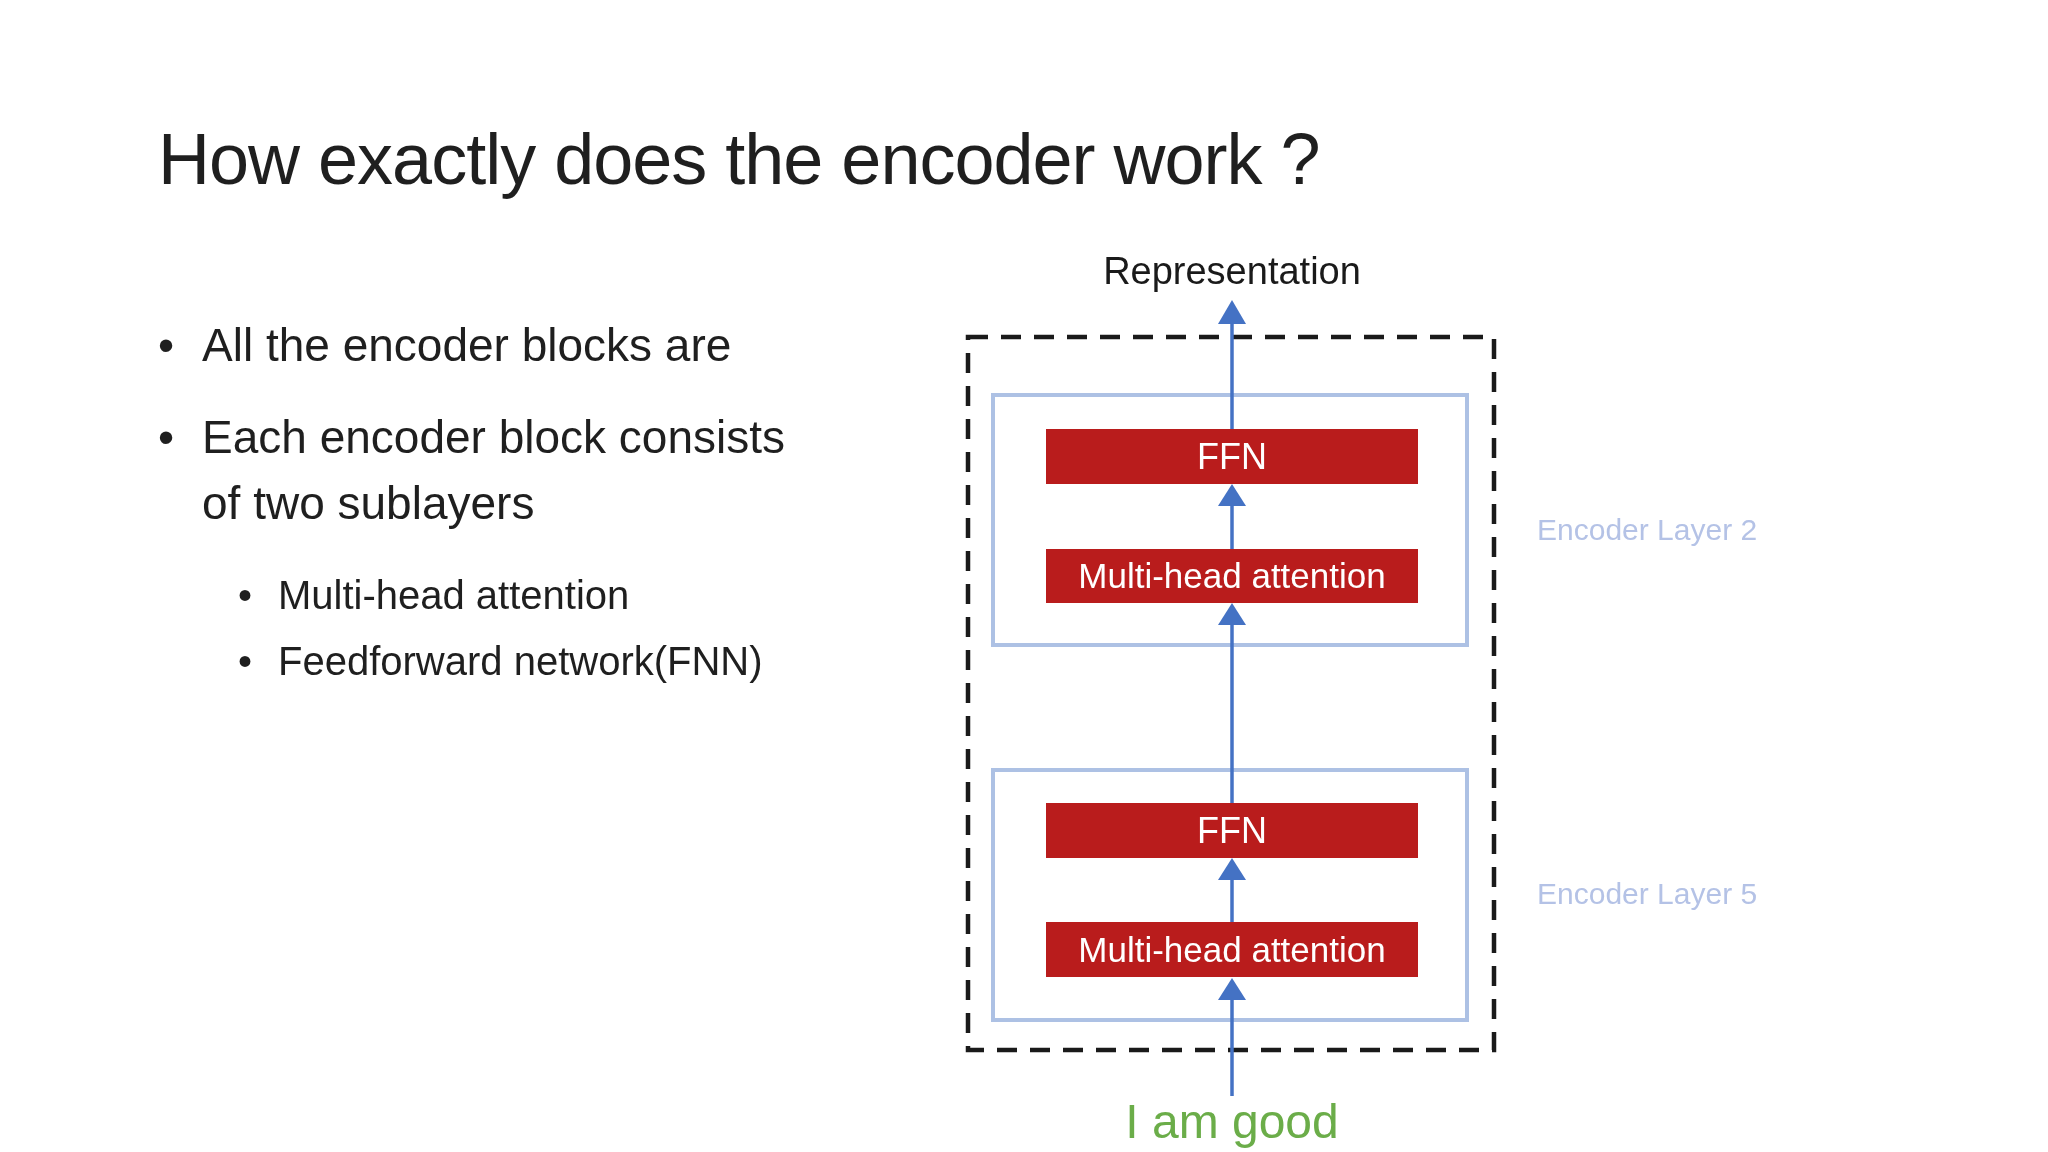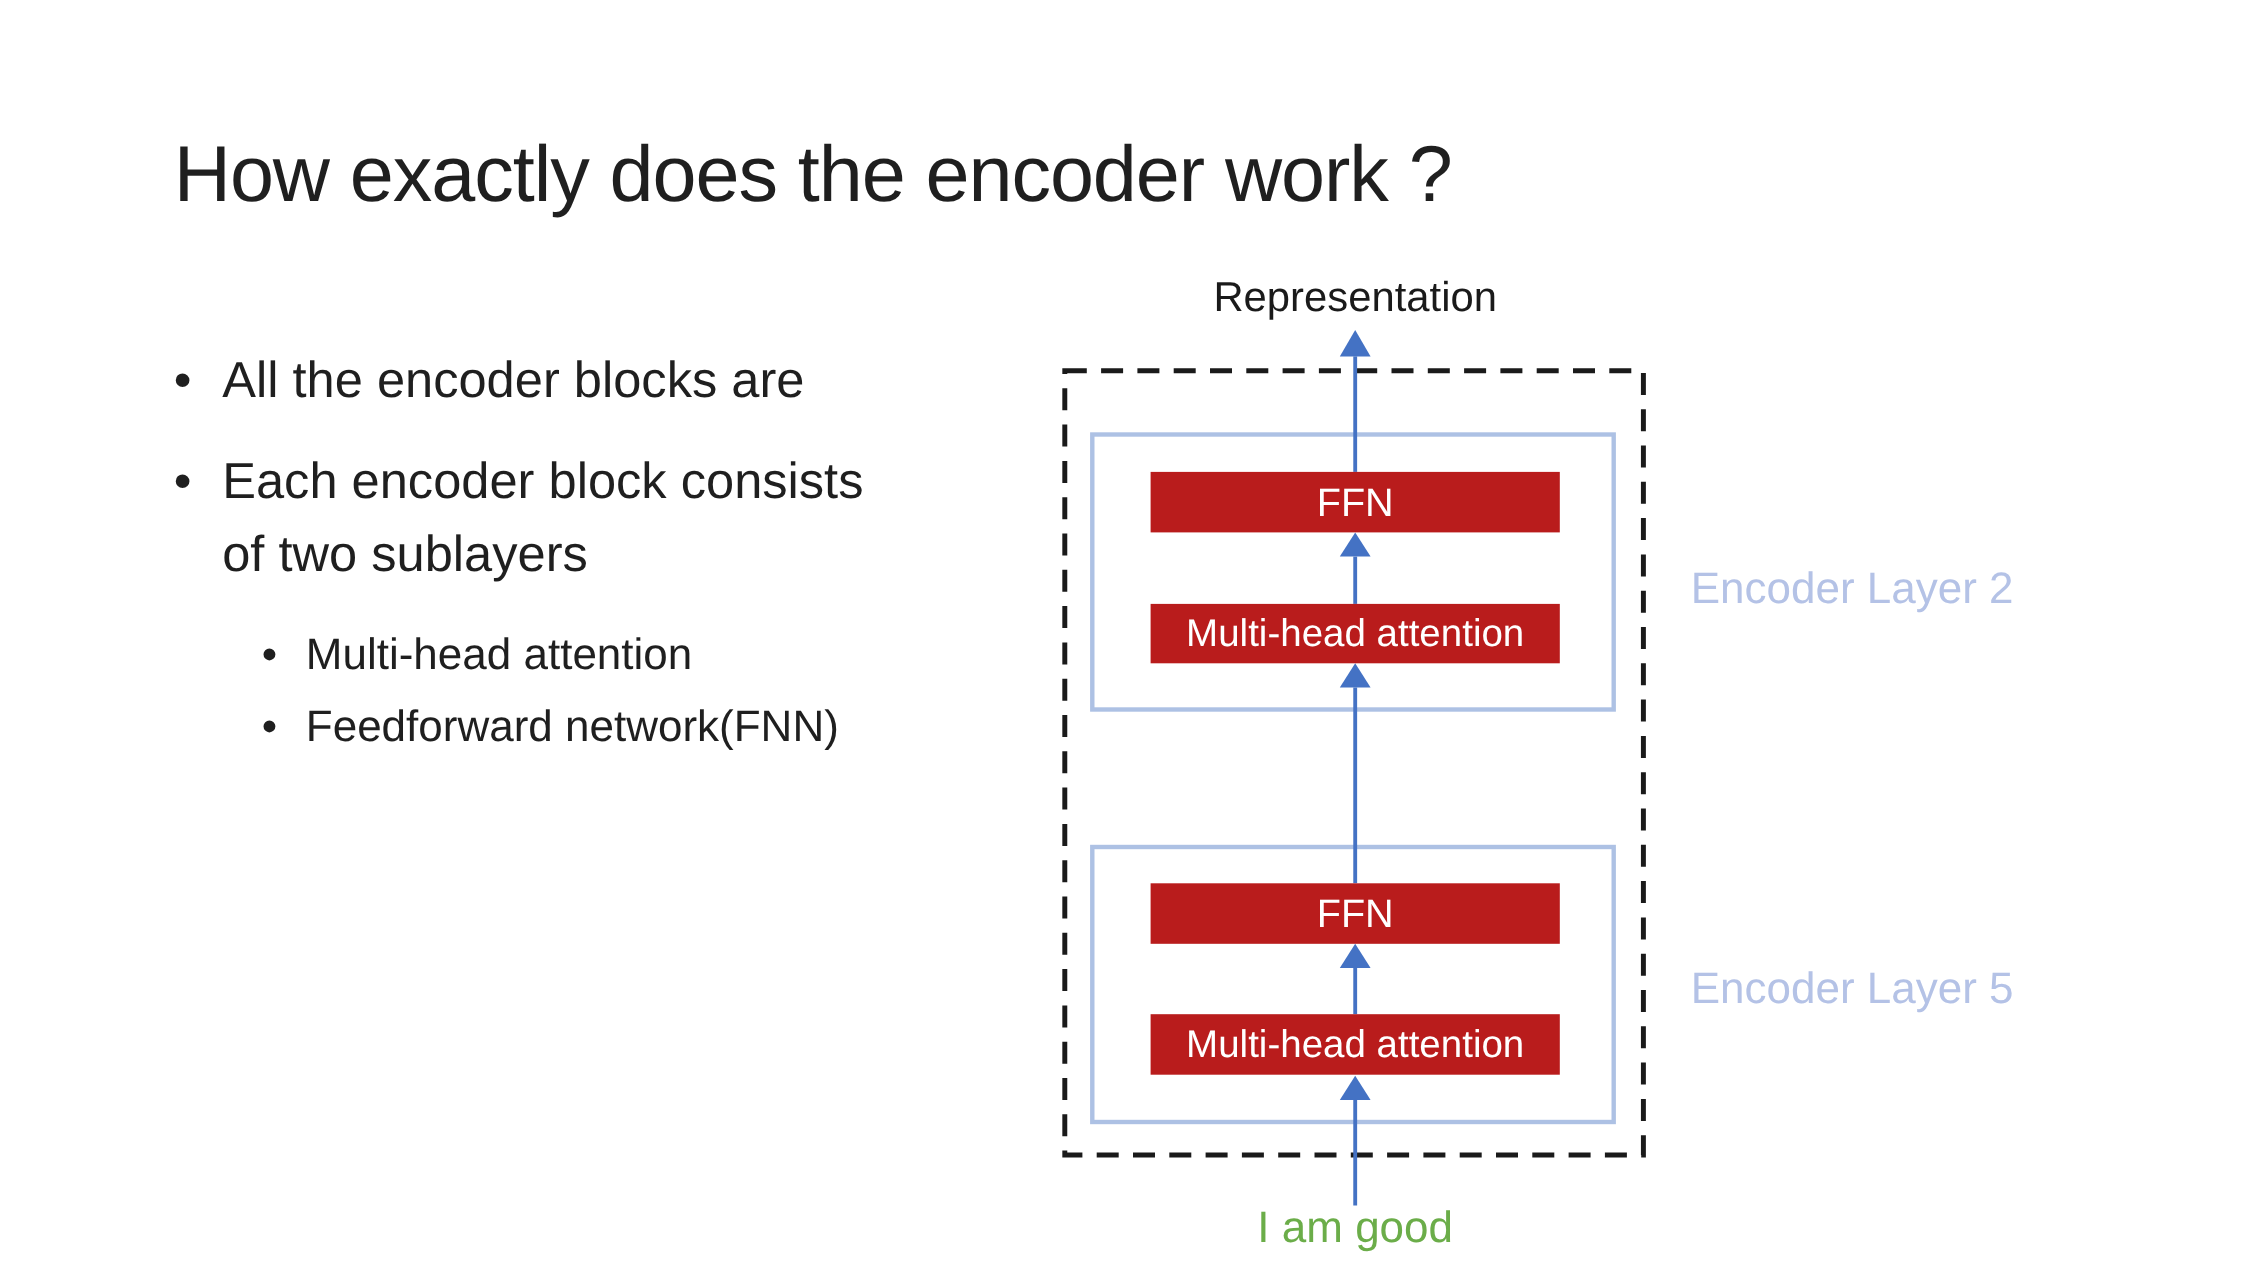--- a/index.html
+++ b/index.html
@@ -33,25 +33,25 @@
   .ffn-l2{top:429px;}
   .mha-l2{top:549px;height:54px;}
   .ffn-l1{top:803px;}
   .mha-l1{top:922px;}
   .representation-label{
     position:absolute;left:1032px;top:250px;width:400px;
     text-align:center;font-size:38px;color:#1a1a1a;
   }
   .input-label{
     position:absolute;left:1032px;top:1094px;width:400px;
-    text-align:center;font-size:40px;color:#6BAD49;
+    text-align:center;font-size:48px;color:#6BAD49;
   }
   .side-label{
     position:absolute;left:1537px;
-    font-size:40px;color:#B4C2E6;white-space:nowrap;
+    font-size:30px;color:#B4C2E6;white-space:nowrap;
   }
   .side-label.layer2{top:513px;}
   .side-label.layer1{top:877px;}
 </style>
 </head>
 <body>
 
 <div class="slide">
 
   <div class="slide-title">How exactly does the encoder work ?</div>

